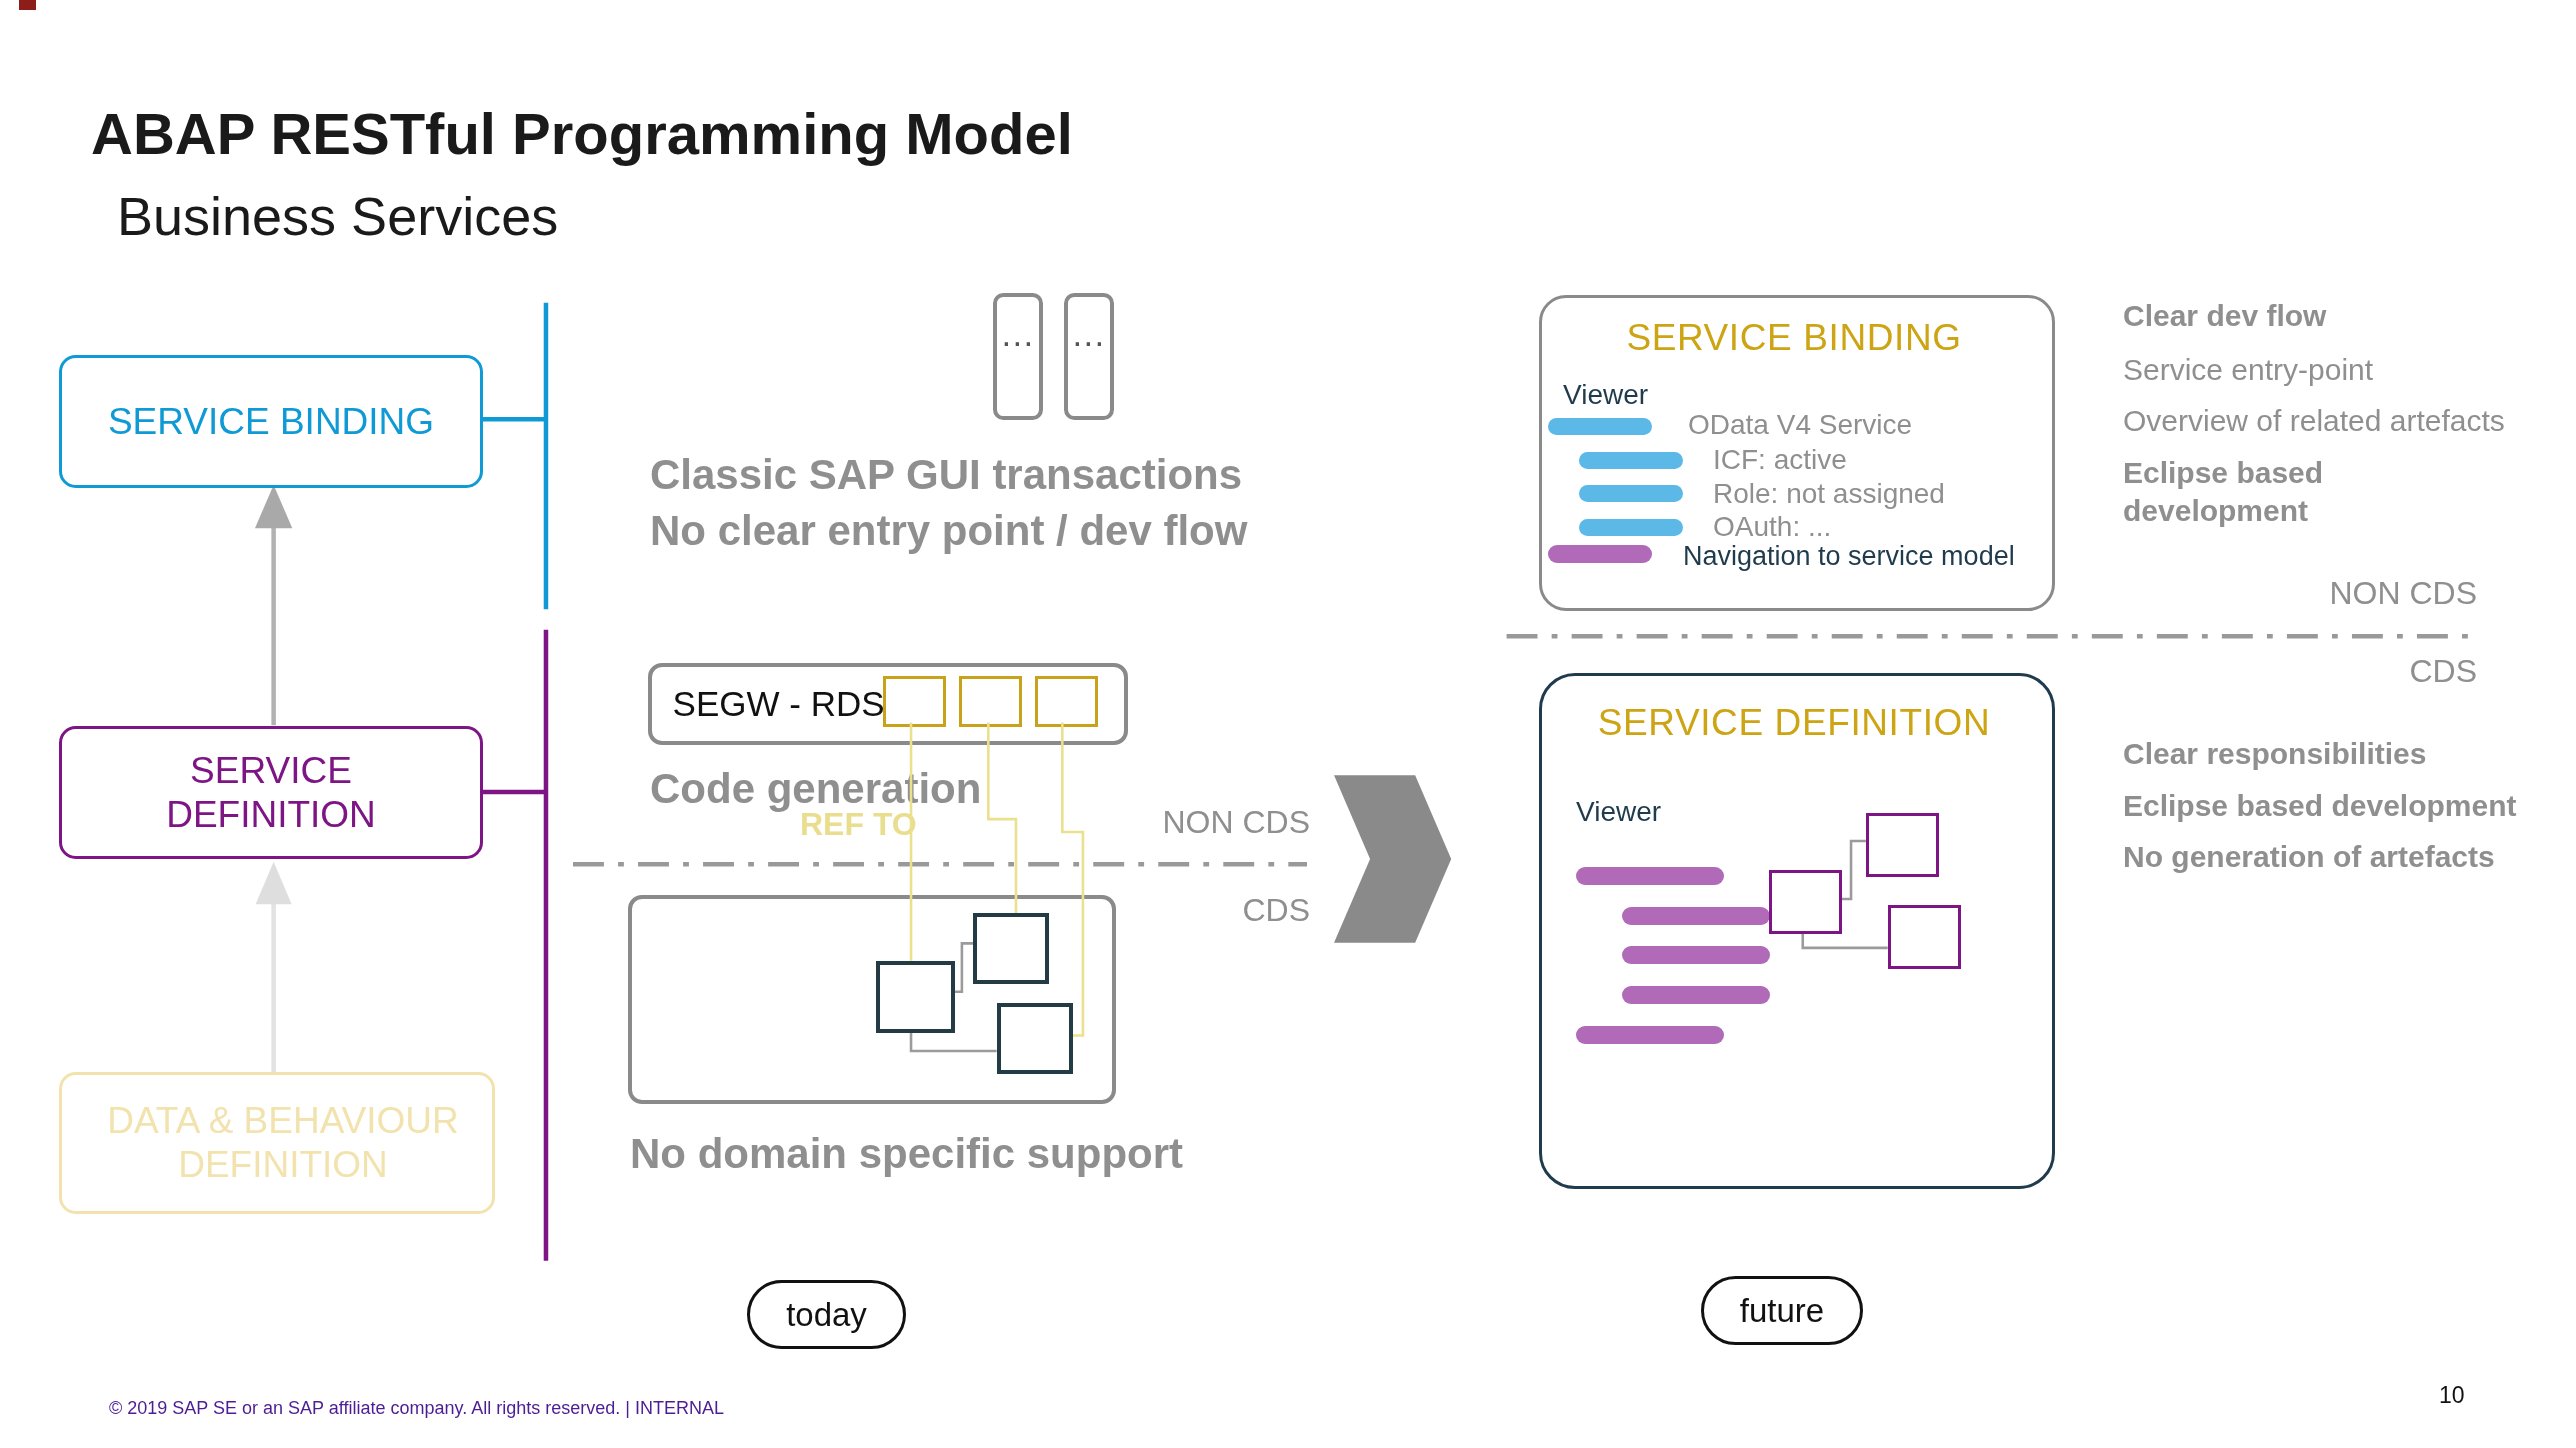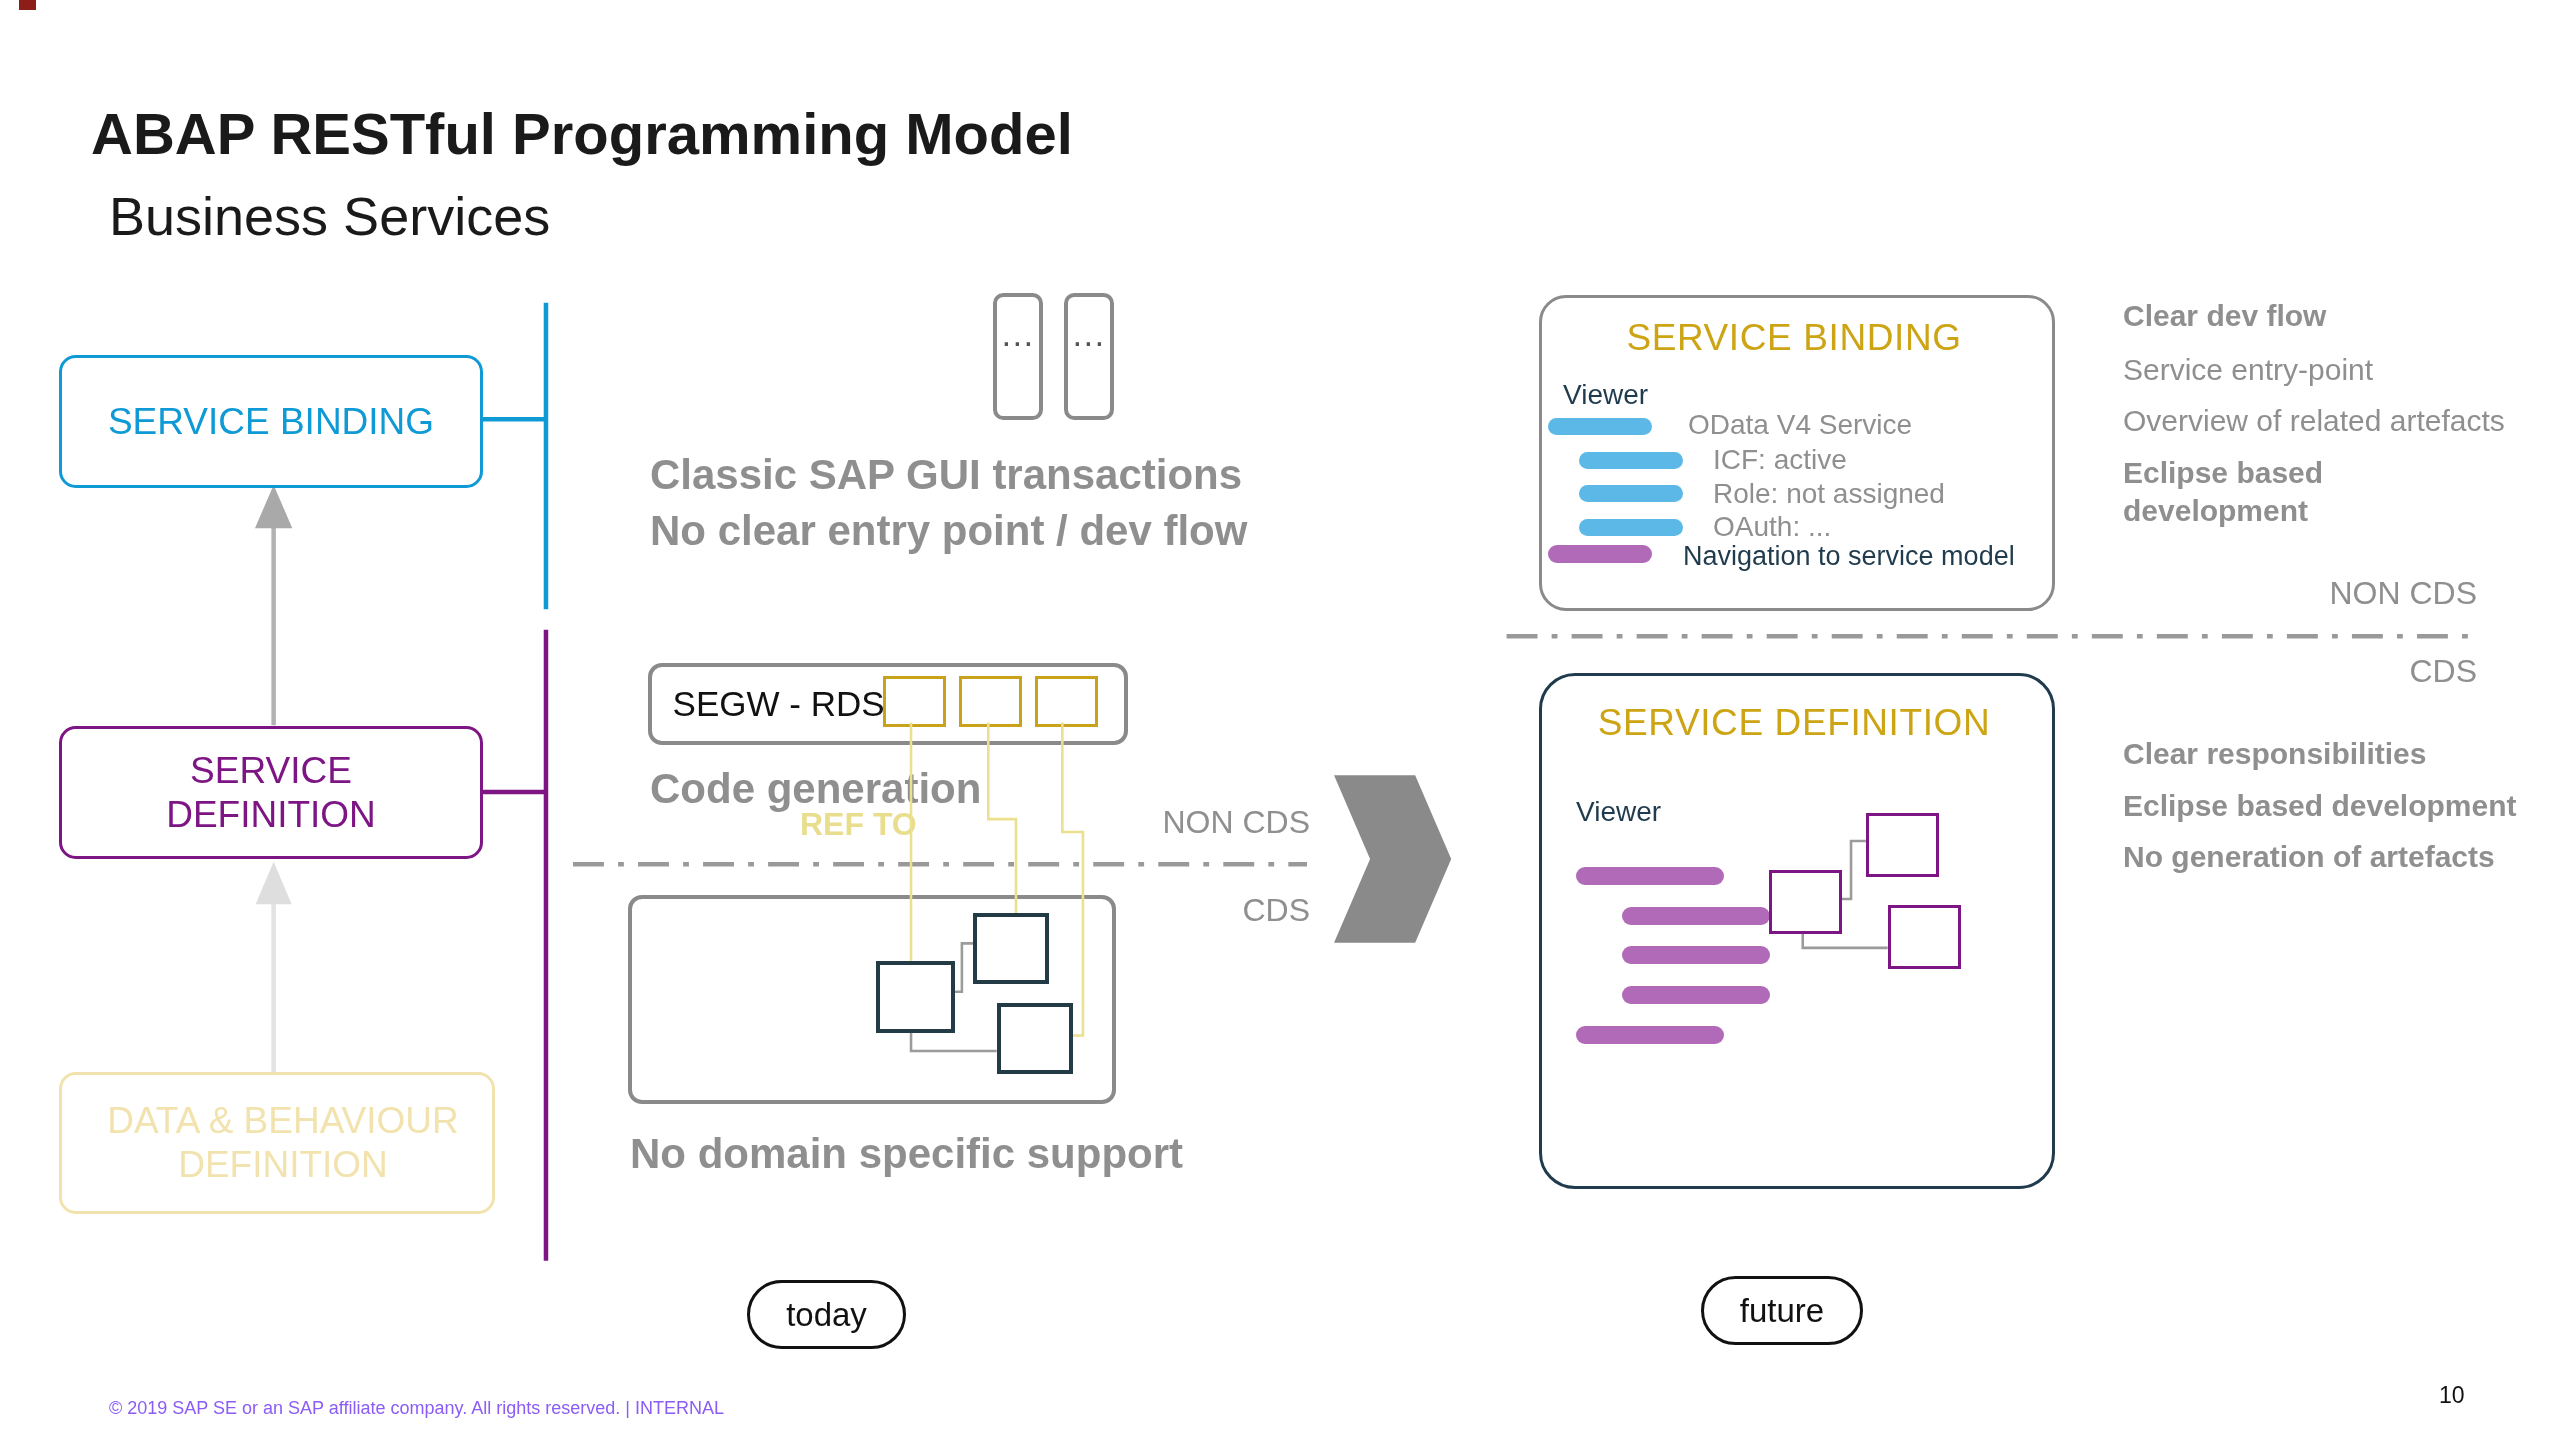--- a/index.html
+++ b/index.html
@@ -6,21 +6,21 @@
   .slide{
     position:relative;width:2576px;height:1449px;background:#fff;overflow:hidden;
     font-family:"Liberation Sans",sans-serif;color:#1a1a1a;
   }
   .abs{position:absolute;}
   svg.layer{position:absolute;left:0;top:0;z-index:1;}
   svg.layer-top{position:absolute;left:0;top:0;z-index:3;pointer-events:none;}
   .z2{z-index:2;}
   
   .title{font-size:58px;font-weight:bold;line-height:1.1;white-space:nowrap;}
-  .subtitle{font-size:54px;font-weight:normal;line-height:1.1;white-space:nowrap;}
+  .subtitle{font-size:54px;font-weight:normal;line-height:1.1;white-space:nowrap;margin-left:8px;}
   .marker{background:var(--marker-red);}
   
   .stackbox{border-radius:16.7px;background:#fff;display:flex;flex-direction:column;align-items:center;justify-content:center;text-align:center;font-size:37px;line-height:1.18;}
   .box-blue{border:3.2px solid var(--blue);color:var(--blue);}
   .box-purple{border:3.2px solid var(--purple);color:var(--purple);}
   .box-cream{border:3.2px solid var(--cream);color:var(--cream);}
   
   .graybox{border:4.5px solid var(--gray);border-radius:14px;background:#fff;}
   .maint-label{font-size:33px;color:#111;}
   .dots{font-size:35px;color:#555;letter-spacing:1.3px;}
@@ -39,21 +39,21 @@
   .bluebar{position:absolute;height:17.4px;border-radius:9px;background:var(--blue-light);}
   .purplebar{position:absolute;height:18px;border-radius:9px;background:var(--purple-light);}
   .barlabel{font-size:28px;color:var(--gray-text);white-space:nowrap;}
   .navlabel{font-size:27px;color:var(--navy);white-space:nowrap;}
   .psq{position:absolute;border:3.9px solid var(--purple);background:#fff;z-index:4;}
   .mde{position:absolute;top:1066px;height:64px;border:3.2px solid var(--navy);background:#fff;display:flex;align-items:center;justify-content:center;font-size:27px;color:var(--navy);}
   .benefit{font-size:30px;font-weight:bold;color:var(--gray-text);white-space:nowrap;line-height:1.28;}
   .benefit.reg{font-weight:normal;}
   .benefit.wrap{white-space:normal;width:277px;}
   .pill{border:3.9px solid #111;border-radius:39px;background:#fff;display:flex;align-items:center;justify-content:center;font-size:33px;color:#111;}
-  .footer{font-size:18px;color:#8b5cf6;white-space:nowrap;}
+  .footer{font-size:18px;color:#4c1d95;white-space:nowrap;}
   .pagenum{font-size:23px;color:#111;}
   .ralign{text-align:right;}
 </style>
 </head>
 <body>
 
 <div class="slide">
 
   <div class="abs marker" style="left:19.3px;top:0;width:16.7px;height:10.3px;"></div>
 

